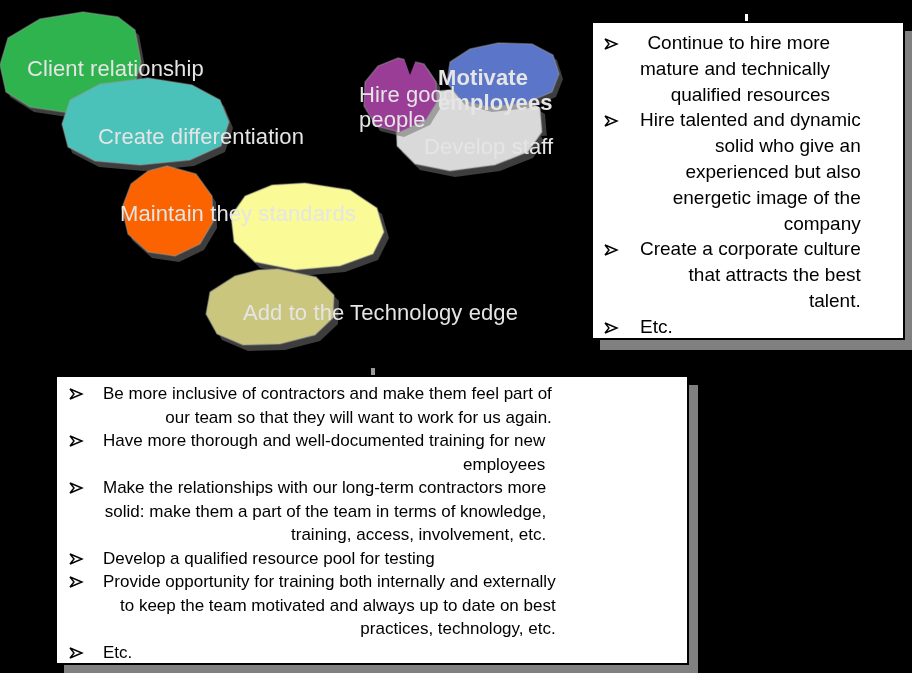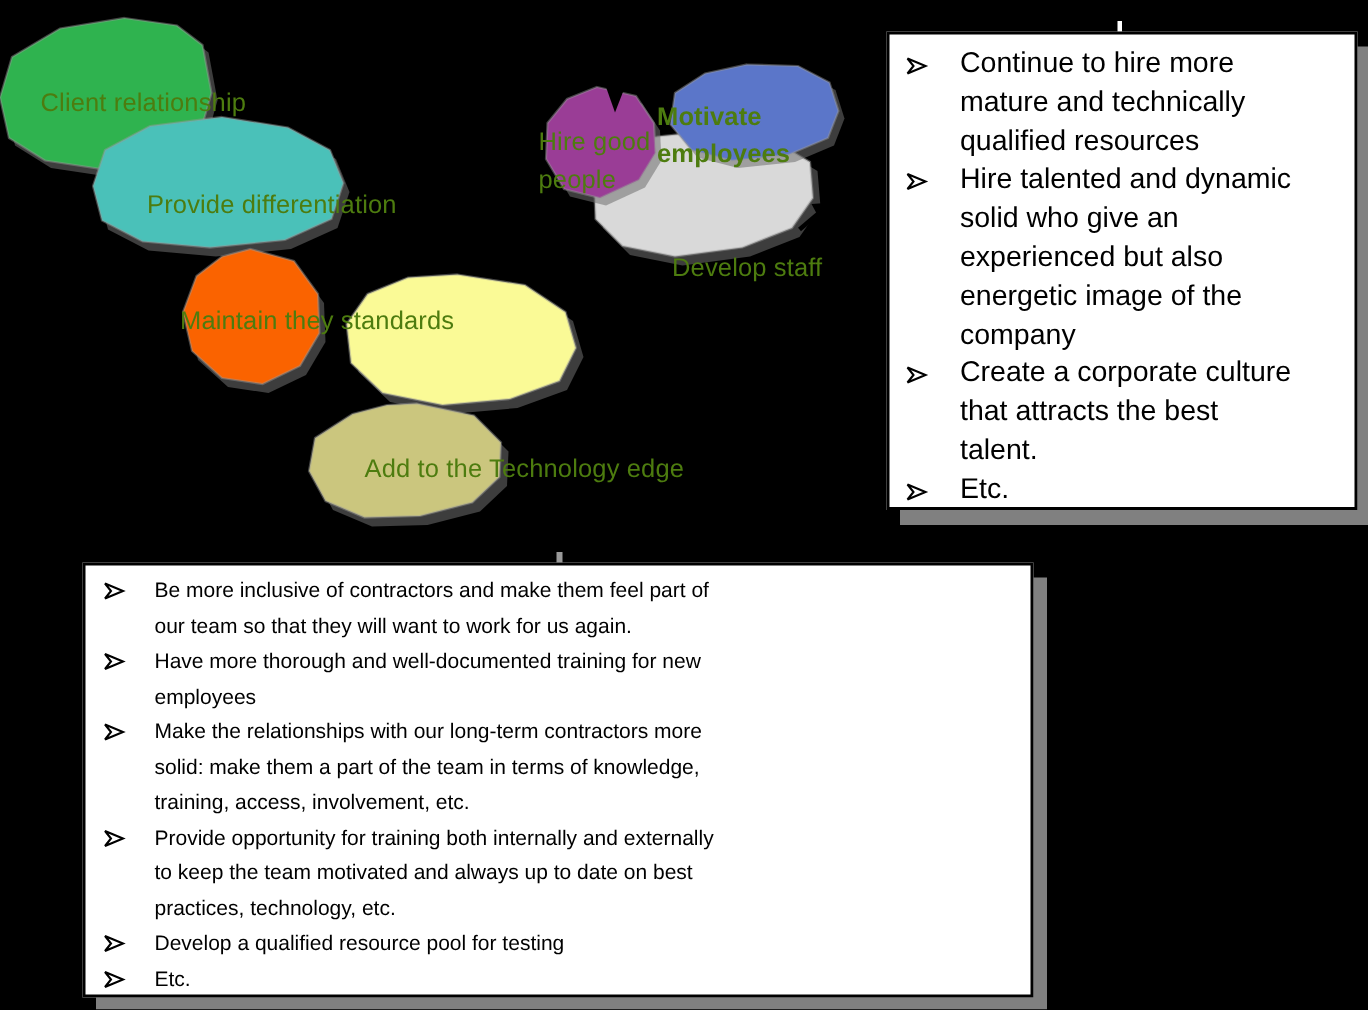--- a/index.html
+++ b/index.html
@@ -2,38 +2,38 @@
 <html><head>
 <meta charset="utf-8">
 <style>
   html,body{margin:0;padding:0;background:#000;}
   .stage{
     position:relative;width:912px;height:673px;background:#000;
     overflow:hidden;font-family:"Liberation Sans",sans-serif;
   }
   .blob-layer{position:absolute;left:0;top:0;}
   .bubble-label{
-    position:absolute;color:#4d7c0f;font-size:17px;line-height:25px;
+    position:absolute;color:#e5e5e5;font-size:22px;line-height:25px;
     white-space:pre-line;letter-spacing:0.1px;
   }
   .ci-label{word-spacing:3px;}
   .panel{
     position:absolute;background:#ffffff;border:2px solid #000;
-    box-sizing:border-box;box-shadow:9px 10px 0 #808080;color:#000;
+    box-sizing:border-box;box-shadow:9px 10px 0 #808080;color:#000;text-align:right;
   }
   .panel-right{left:591px;top:21px;width:314px;height:319px;padding:7px 4px 0 5px;}
   .panel-bottom{left:55px;top:375px;width:634px;height:290px;padding:5px 6px 0 8px;}
   .bullet-item{display:flex;align-items:flex-start;}
   .bullet-cell{flex:0 0 36px;padding-left:6px;}
   .panel-bottom .bullet-cell{flex:0 0 34px;padding-left:4px;}
   .bullet-cell svg{display:block;margin-top:7px;}
   .panel-bottom .bullet-cell svg{margin-top:5px;}
   .item-text{white-space:pre-line;}
   .panel-right .item-text{font-size:19px;line-height:25.8px;}
-  .panel-bottom .item-text{font-size:14px;line-height:23.5px;}
+  .panel-bottom .item-text{font-size:17px;line-height:23.5px;}
 </style>
 </head>
 <body>
 
 <div class="stage">
 
   <svg class="blob-layer" width="912" height="673" viewBox="0 0 912 673">
 
     <g>
       <polygon points="83,12 118,17 135,30 141,62 133,90 110,106 70,113 30,107 6,92 0,65 8,38 40,19" transform="translate(4,5)" fill="#6f6f6f" opacity="0.55"></polygon>
@@ -84,26 +84,26 @@
       <line x1="533" y1="153" x2="546" y2="142" stroke="#000" stroke-width="3"></line>
       <polygon points="541,136 555,135 548,149" fill="#000"></polygon>
     </g>
 
     <rect x="745" y="14" width="3" height="8" fill="#ffffff"></rect>
 
     <rect x="371" y="368" width="4" height="9" fill="#999999"></rect>
   </svg>
 
   <div class="bubble-label" style="left:27px;top:56px;">Client relationship</div>
-  <div class="bubble-label" style="left:98px;top:124px;">Provide differentiation</div>
+  <div class="bubble-label" style="left:98px;top:124px;">Create differentiation</div>
   <div class="bubble-label" style="left:359px;top:82px;">Hire good
 people</div>
   <div class="bubble-label" style="left:438px;top:65px;font-weight:bold;">Motivate
 employees</div>
-  <div class="bubble-label" style="left:448px;top:134px;margin-top:32px;">Develop staff</div>
+  <div class="bubble-label" style="left:424px;top:134px;">Develop staff</div>
   <div class="bubble-label" style="left:120px;top:201px;">Maintain they standards</div>
   <div class="bubble-label" style="left:243px;top:300px;">Add to the Technology edge</div>
 
   <div class="panel panel-right">
     <div class="bullet-item">
       <span class="bullet-cell">
         <svg width="15" height="14" viewBox="0 0 15 14">
             <path d="M1,2 L13,7 L1,12 L5,7 Z" fill="none" stroke="#000" stroke-width="1.4"></path>
           </svg>
       </span>
@@ -171,35 +171,35 @@
       <span class="item-text">Make the relationships with our long-term contractors more
 solid: make them a part of the team in terms of knowledge,
 training, access, involvement, etc.</span>
     </div>
     <div class="bullet-item">
       <span class="bullet-cell">
         <svg width="15" height="14" viewBox="0 0 15 14">
             <path d="M1,2 L13,7 L1,12 L5,7 Z" fill="none" stroke="#000" stroke-width="1.4"></path>
           </svg>
       </span>
+      <span class="item-text">Develop a qualified resource pool for testing</span>
+    </div>
+    <div class="bullet-item">
+      <span class="bullet-cell">
+        <svg width="15" height="14" viewBox="0 0 15 14">
+            <path d="M1,2 L13,7 L1,12 L5,7 Z" fill="none" stroke="#000" stroke-width="1.4"></path>
+          </svg>
+      </span>
       <span class="item-text">Provide opportunity for training both internally and externally
 to keep the team motivated and always up to date on best
 practices, technology, etc.</span>
     </div>
     <div class="bullet-item">
       <span class="bullet-cell">
         <svg width="15" height="14" viewBox="0 0 15 14">
             <path d="M1,2 L13,7 L1,12 L5,7 Z" fill="none" stroke="#000" stroke-width="1.4"></path>
           </svg>
       </span>
-      <span class="item-text">Develop a qualified resource pool for testing</span>
-    </div>
-    <div class="bullet-item">
-      <span class="bullet-cell">
-        <svg width="15" height="14" viewBox="0 0 15 14">
-            <path d="M1,2 L13,7 L1,12 L5,7 Z" fill="none" stroke="#000" stroke-width="1.4"></path>
-          </svg>
-      </span>
       <span class="item-text">Etc.</span>
     </div>
   </div>
 
 </div>
 
 </body></html>

